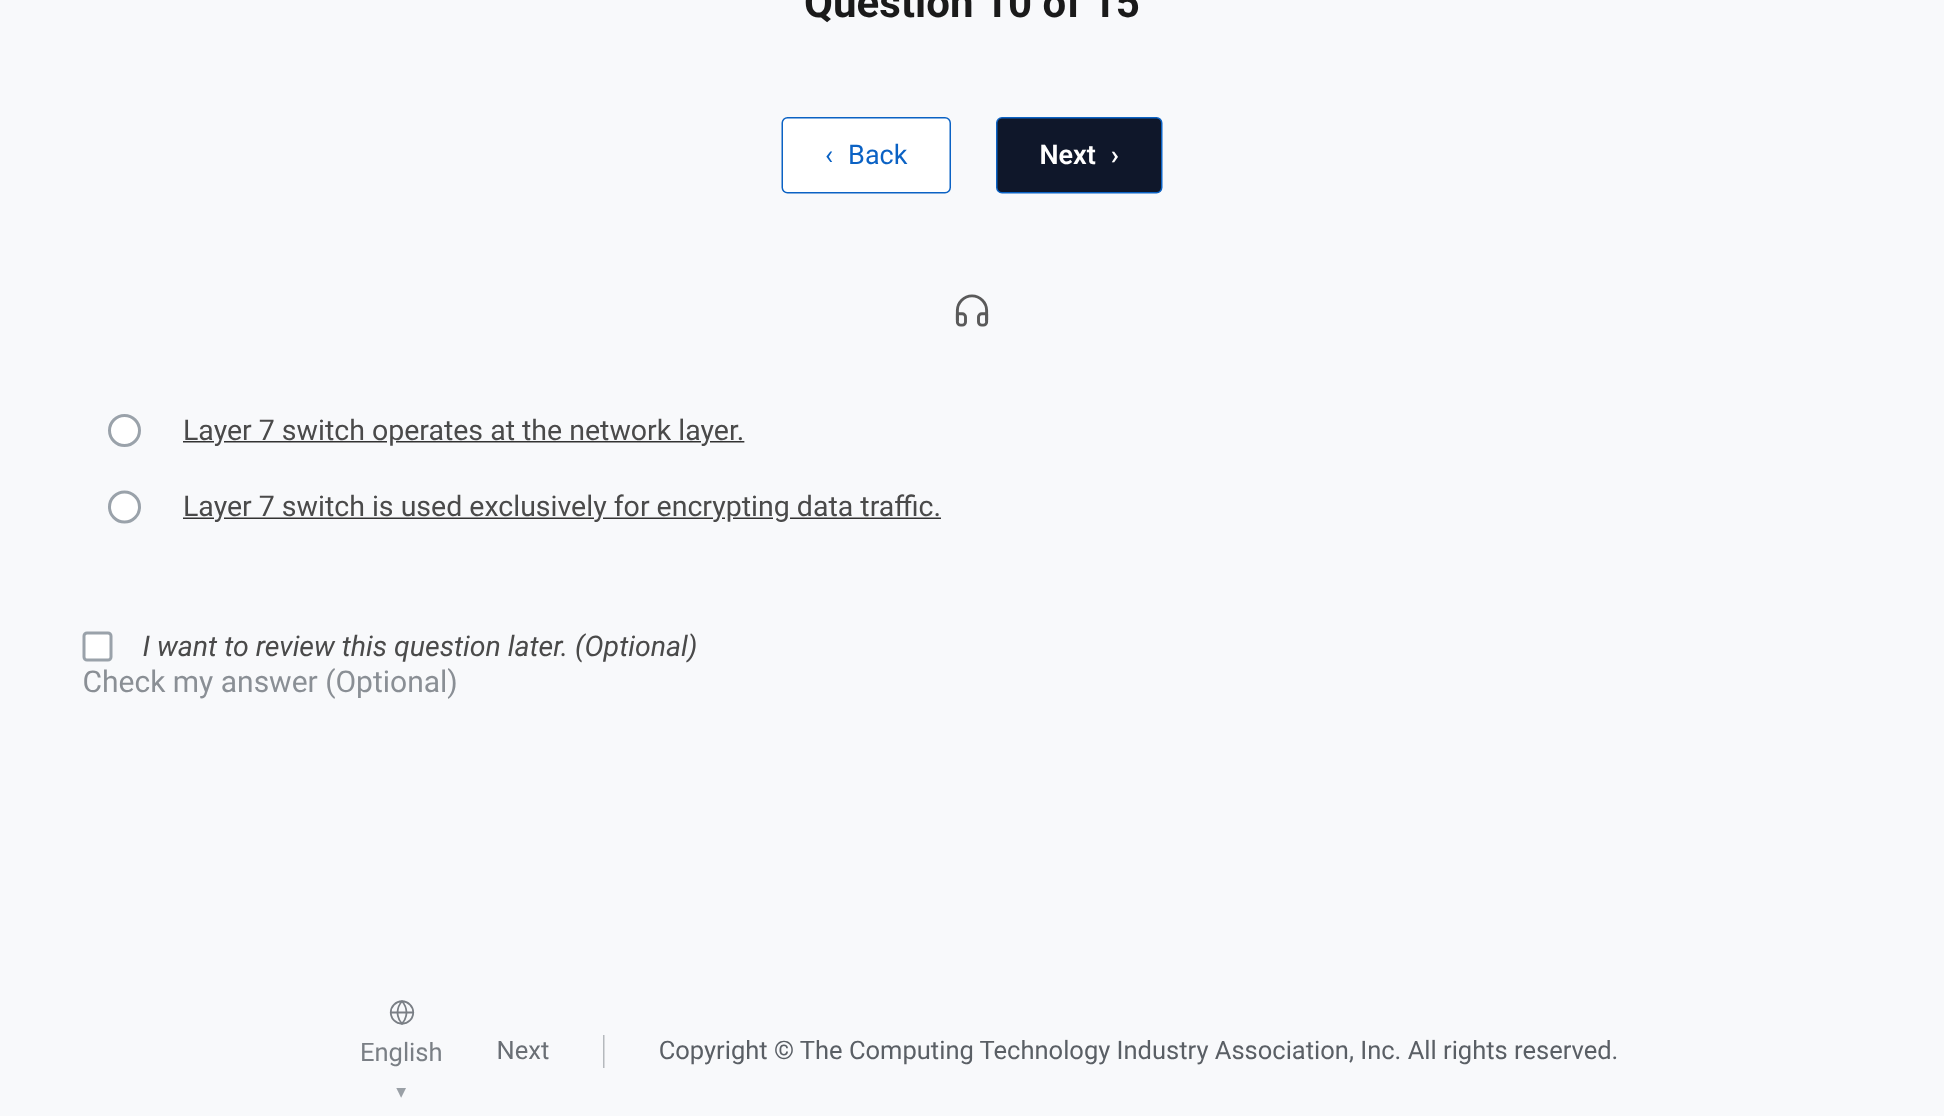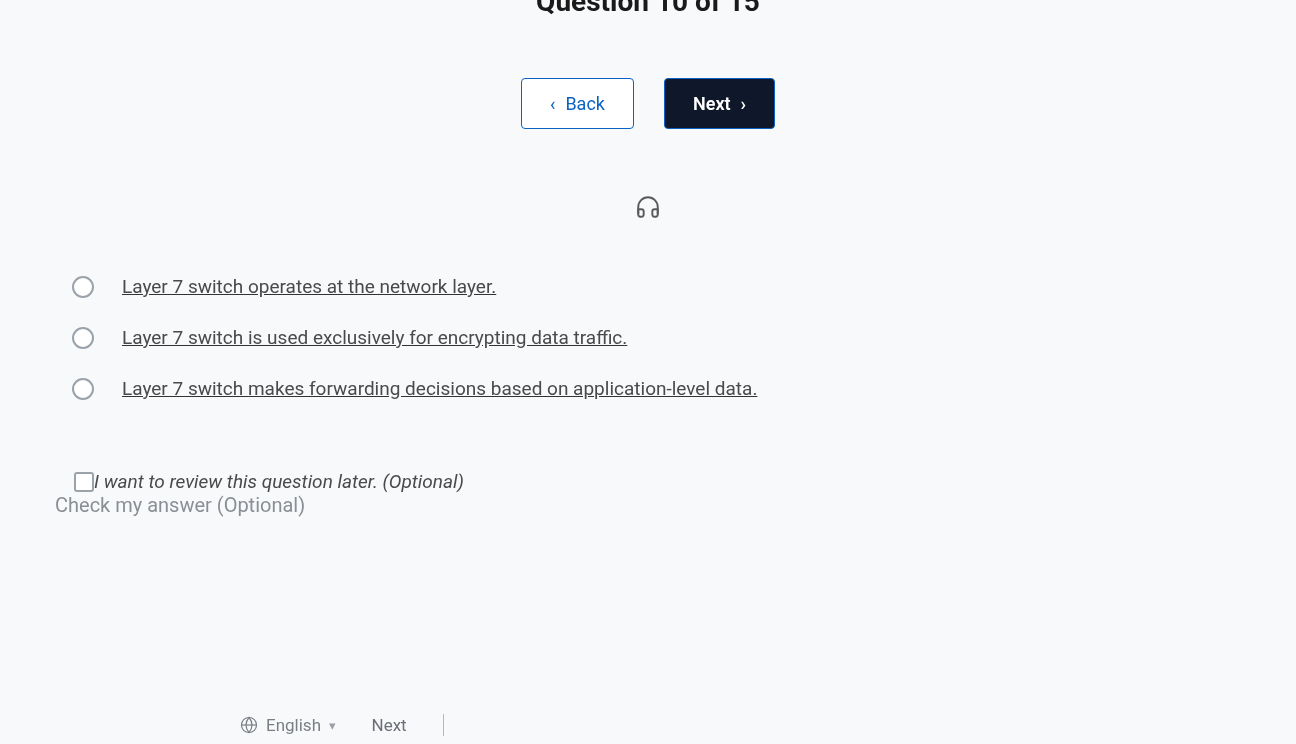--- a/index.html
+++ b/index.html
@@ -94,21 +94,22 @@
       background: #fff;
       cursor: pointer;
     }
     .option-text {
       font-size: 19px;
       color: #4a4a4a;
     }
     .review-row {
       display: flex;
       align-items: center;
-      padding-left: 74px;
+      gap: 20px;
+      padding-left: 55px;
       margin-top: 70px;
     }
     .checkbox {
       width: 20px;
       height: 20px;
       border: 2px solid #9aa2aa;
       border-radius: 3px;
       background: #fff;
       flex-shrink: 0;
       cursor: pointer;
@@ -135,20 +136,21 @@
       gap: 36px;
       font-size: 17px;
       color: #5a5a5a;
     }
     .footer .lang {
       display: inline-flex;
       align-items: center;
       gap: 8px;
       color: #7a7f85;
       cursor: pointer;
+      flex-direction: column;
     }
     .footer .globe-icon {
       width: 18px;
       height: 18px;
     }
     .footer .legal {
       color: #6a6f75;
       cursor: pointer;
     }
     .footer .divider {
@@ -190,24 +192,20 @@
 <div class="question-area">
 
   <div class="options">
     <div class="option-row">
       <div class="radio"></div>
       <div class="option-text">Layer 7 switch operates at the network layer.</div>
     </div>
     <div class="option-row">
       <div class="radio"></div>
       <div class="option-text">Layer 7 switch is used exclusively for encrypting data traffic.</div>
-    </div>
-    <div class="option-row">
-      <div class="radio"></div>
-      <div class="option-text">Layer 7 switch makes forwarding decisions based on application-level data.</div>
     </div>
   </div>
 </div>
 
 <div class="review-row">
   <div class="checkbox"></div>
   <div class="review-text">I want to review this question later. (Optional)</div>
 </div>
 
 <div class="check-answer">Check my answer (Optional)</div>
@@ -217,13 +215,14 @@
     <svg class="globe-icon" viewBox="0 0 24 24" fill="none" stroke="currentColor" stroke-width="1.6">
       <circle cx="12" cy="12" r="10"></circle>
       <line x1="2" y1="12" x2="22" y2="12"></line>
       <path d="M12 2a15.3 15.3 0 0 1 4 10 15.3 15.3 0 0 1-4 10 15.3 15.3 0 0 1-4-10 15.3 15.3 0 0 1 4-10z"></path>
     </svg>
     <span>English</span>
     <span class="chev-down">▾</span>
   </span>
   <span class="legal">Next</span>
   <span class="divider"></span>
+  <span class="copyright">Copyright © The Computing Technology Industry Association, Inc. All rights reserved.</span>
 </div>
 
 </body></html>

